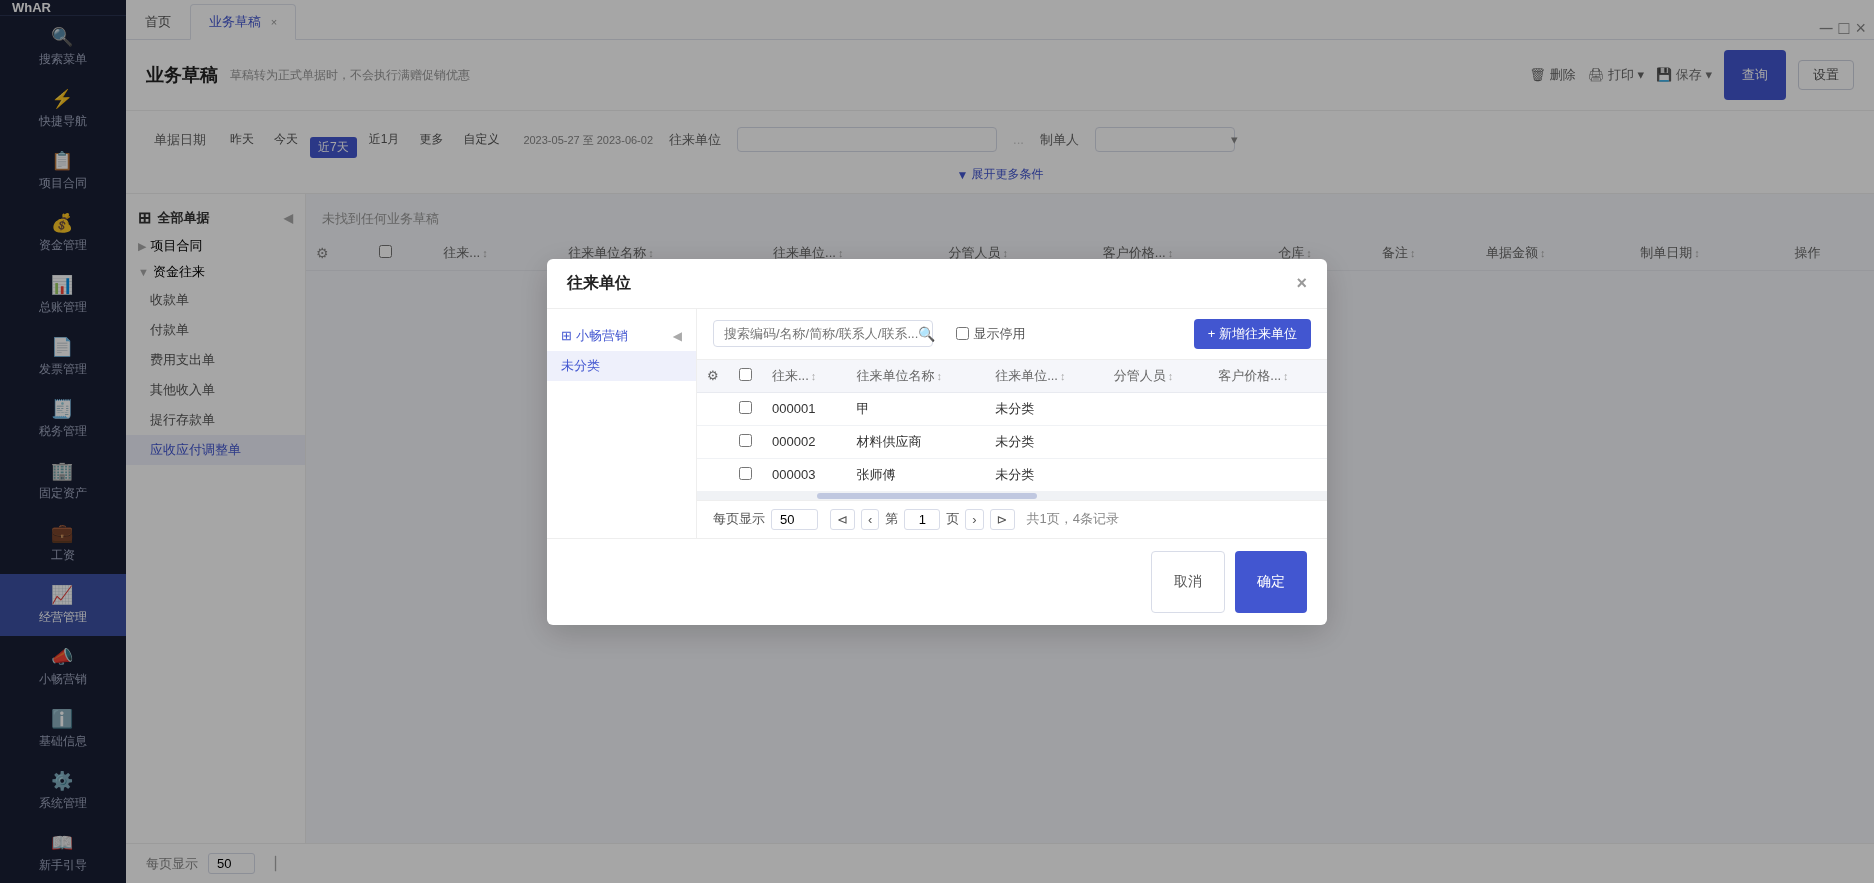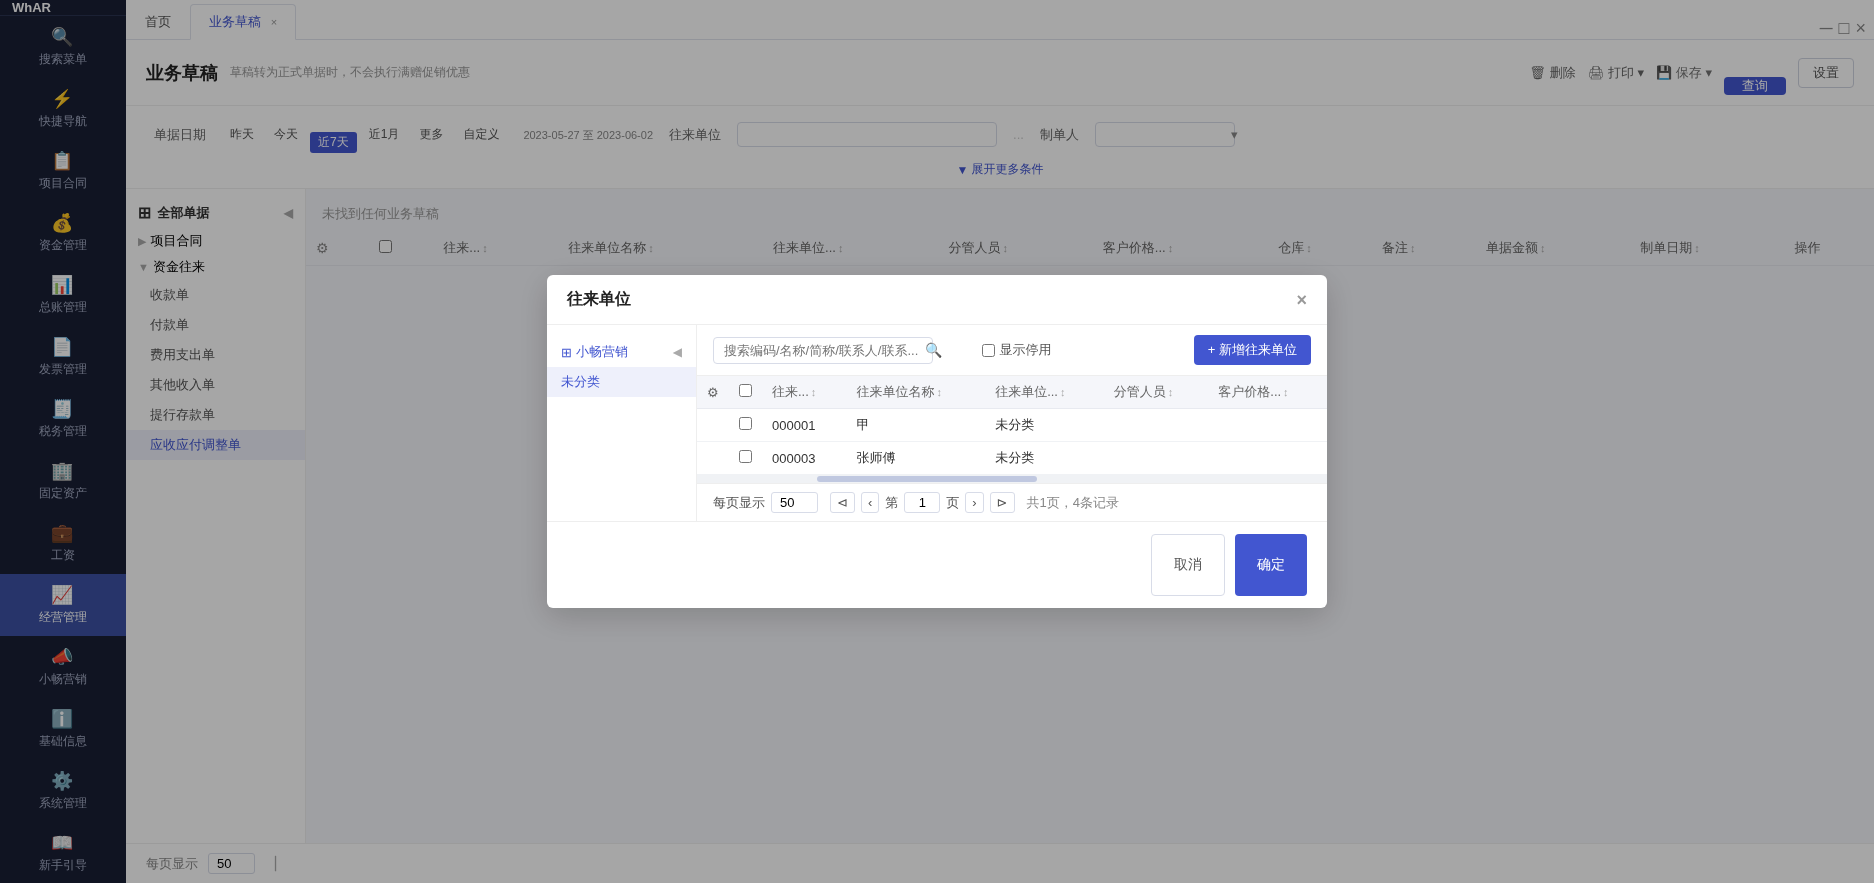--- a/index.html
+++ b/index.html
@@ -96,25 +96,24 @@
       align-items: center;
       gap: 12px;
     }
     .btn-delete { font-size: 13px; color: #666; cursor: pointer; }
     .btn-print { font-size: 13px; color: #666; cursor: pointer; }
     .btn-save { font-size: 13px; color: #737373; cursor: pointer; }
     .btn-query {
       background: #4256d0;
       color: #fff;
       border: none;
-      padding: 0 18px;
+      padding: 16px 18px;
       border-radius: 4px;
       font-size: 13px;
       cursor: pointer;
-      margin-top: 27px;
     }
     .btn-settings {
       background: #fff;
       border: 1px solid #d0d4e0;
       color: #555;
       padding: 5px 14px;
       border-radius: 4px;
       font-size: 13px;
       cursor: pointer;
     }
@@ -295,38 +294,38 @@
     .dialog-main {
       flex: 1;
       display: flex;
       flex-direction: column;
       overflow: hidden;
     }
     .dialog-toolbar {
       display: flex;
       align-items: center;
       padding: 10px 16px;
-      gap: 14px;
+      gap: 7px;
       border-bottom: 1px solid #eee;
     }
     .dialog-search {
       border: 1px solid #d8dce8;
       border-radius: 4px;
       padding: 5px 10px;
       font-size: 13px;
       width: 220px;
       outline: none;
     }
     .show-disabled-wrap {
       display: flex;
       align-items: center;
       gap: 4px;
       font-size: 13px;
       color: #555;
-      margin-left: 20px;
+      margin-left: 8px;
     }
     .btn-add-partner {
       margin-left: auto;
       background: #4256d0;
       color: #fff;
       border: none;
       padding: 6px 14px;
       border-radius: 4px;
       font-size: 13px;
       cursor: pointer;
@@ -709,20 +708,31 @@
     <td>甲</td>
     <td>未分类</td>
     <td></td>
     <td></td>
   </tr>
                 <tr>
     <td></td>
     <td>
       <input type="checkbox" style="">
     </td>
+    <td>000002</td>
+    <td>材料供应商</td>
+    <td>未分类</td>
+    <td></td>
+    <td></td>
+  </tr>
+                <tr>
+    <td></td>
+    <td>
+      <input type="checkbox" style="">
+    </td>
     <td>000003</td>
     <td>张师傅</td>
     <td>未分类</td>
     <td></td>
     <td></td>
   </tr>
               </tbody>
           </table>
         </div>
 

